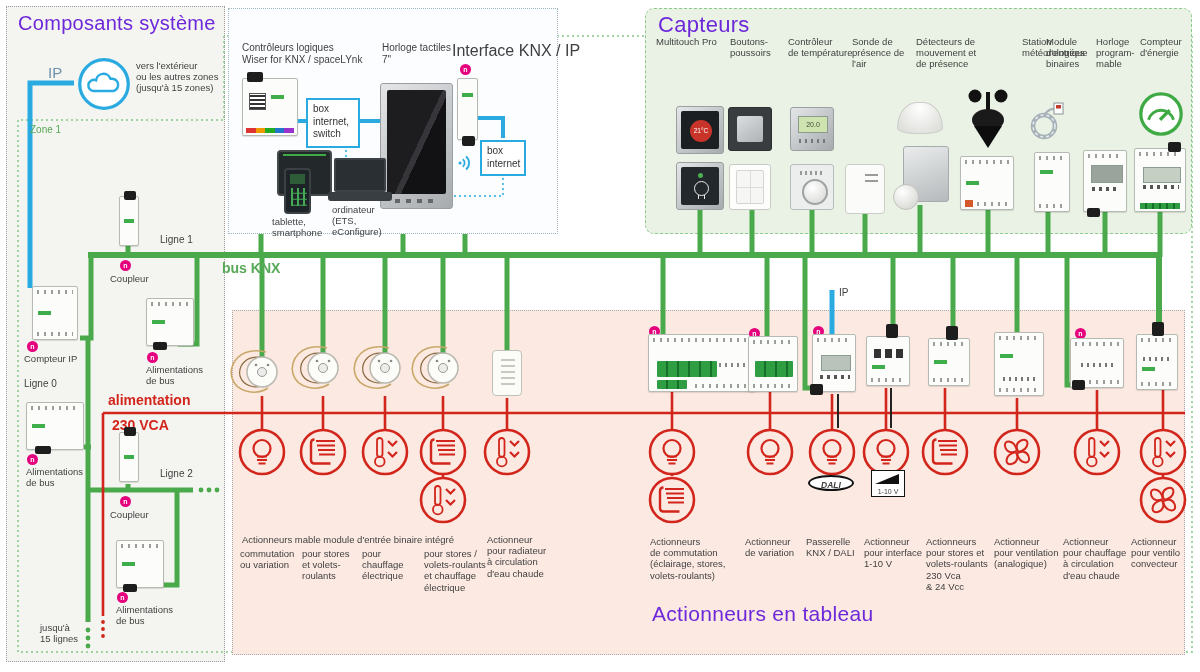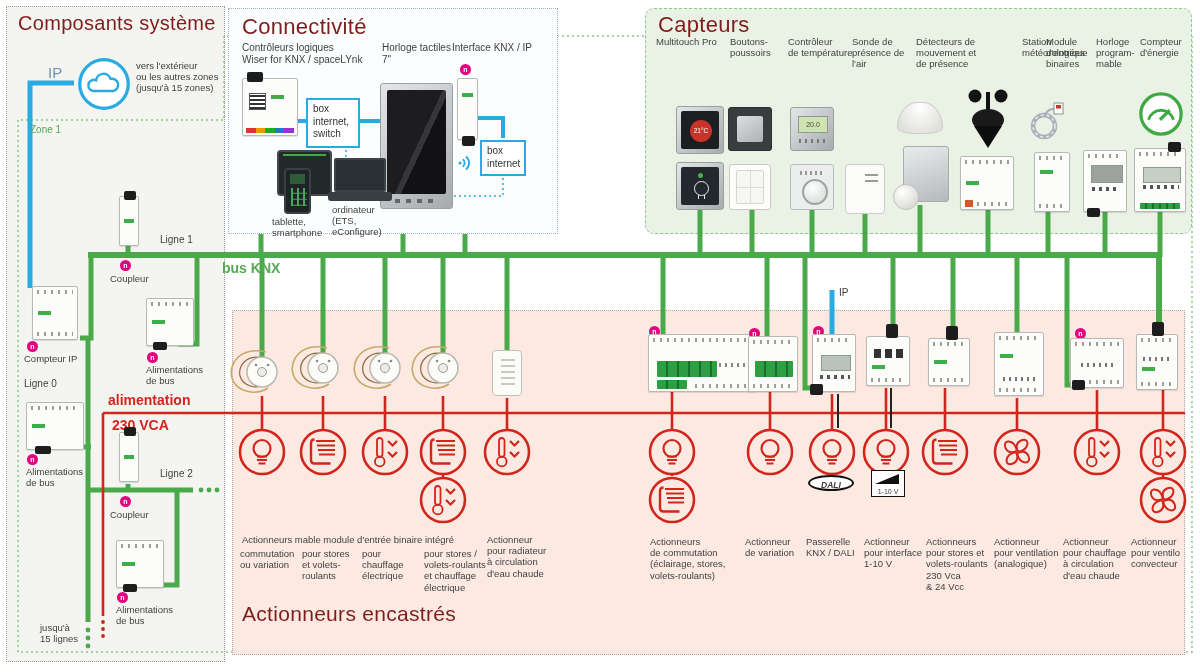--- a/index.html
+++ b/index.html
@@ -1,21 +1,21 @@
 <!DOCTYPE html>
 <html><head>
 <meta charset="utf-8">
 <style>
   html,body{margin:0;padding:0;background:#fff}
   #stage{position:relative;width:1200px;height:672px;background:#fff;overflow:hidden;
          font-family:"Liberation Sans",sans-serif;color:#3d3d3d}
   .d{position:absolute}
   svg.layer{position:absolute;left:0;top:0;width:1200px;height:672px;pointer-events:none}
   .lbl{position:absolute;font-size:9.5px;line-height:1.18;color:#3f3f3f;white-space:pre-line}
-  .sect-title{position:absolute;font-size:21px;color:#7f1d1d;letter-spacing:.3px}
+  .sect-title{position:absolute;font-size:21px;color:#6d28d9;letter-spacing:.3px}
   .big{font-size:22px}
   .box{position:absolute;box-sizing:border-box}
   .box-composants{left:6px;top:6px;width:219px;height:656px;background:#f4f4f1;border:1.5px dotted #9a9a9a}
   .box-conn{left:228px;top:8px;width:330px;height:226px;background:#fbfdfe;border:1.5px dotted #9fb6c2}
   .box-capt{left:645px;top:8px;width:547px;height:226px;background:#e9f2e4;border:1.5px dashed #8cc98c;border-radius:9px}
   .box-pink{left:232px;top:310px;width:953px;height:345px;background:#fceae2;border:1.5px dotted #a9a9a9}
   .din{position:absolute;background:#fcfcfa;border:1px solid #b5bab2;border-radius:2px;box-shadow:0 1px 1px rgba(0,0,0,.12);box-sizing:border-box}
   .tdots{position:absolute;left:4px;right:4px;top:3px;height:4px;background:repeating-linear-gradient(90deg,#9a9f9a 0 2px,transparent 2px 7px)}
   .bdots{position:absolute;left:4px;right:4px;bottom:3px;height:4px;background:repeating-linear-gradient(90deg,#9a9f9a 0 2px,transparent 2px 7px)}
   .mdots{position:absolute;height:4px;background:repeating-linear-gradient(90deg,#777 0 2px,transparent 2px 6px)}
@@ -227,26 +227,25 @@
       <div class="tdots"></div>
       <div class="gbar"></div>
       <div class="clamp" style="left:6px;bottom:-5px;width:14px;height:8px"></div>
     </div>
   <div class="badge" style="left:117px;top:592px">n</div>
   <div class="lbl" style="left:116px;top:604px">Alimentations
 de bus</div>
   <div class="lbl" style="left:40px;top:622px">jusqu'à
 15 lignes</div>
 
-  <div class="sect-title big" style="left:242px;top:14px">Connectivité</div>
   <div class="lbl" style="left:242px;top:42px;font-size:10px">Contrôleurs logiques</div>
   <div class="lbl" style="left:242px;top:54px;font-size:10px">Wiser for KNX / spaceLYnk</div>
   <div class="lbl" style="left:382px;top:42px;font-size:10px">Horloge tactiles</div>
   <div class="lbl" style="left:382px;top:54px;font-size:10px">7"</div>
-  <div class="lbl" style="left:452px;top:42px;font-size:10px">Interface KNX / IP</div>
+  <div class="lbl" style="left:452px;top:42px;font-size:16px">Interface KNX / IP</div>
 
   <div class="din" style="left:242px;top:78px;width:56px;height:58px">
     <div class="clamp" style="left:4px;top:-7px;width:16px;height:10px"></div>
     <div class="d" style="left:6px;top:14px;width:15px;height:15px;background:
       repeating-linear-gradient(0deg,#333 0 2px,#fff 2px 4px),repeating-linear-gradient(90deg,#333 0 2px,#fff 2px 4px);border:1px solid #555"></div>
     <div class="gbar" style="left:28px;top:16px"></div>
     <div class="d" style="left:3px;bottom:2px;right:3px;height:5px;background:linear-gradient(90deg,#d33 0 20%,#e90 20% 40%,#2a2 40% 60%,#27c 60% 80%,#93c 80%)"></div>
   </div>
   <div class="bluebox" style="left:306px;top:98px;width:54px;height:50px">box
 internet,
@@ -428,21 +427,20 @@
 chauffage
 électrique</div>
   <div class="lbl" style="left:424px;top:548px;width:66px">pour stores /
 volets-roulants
 et chauffage
 électrique</div>
   <div class="lbl" style="left:487px;top:534px;width:64px">Actionneur
 pour radiateur
 à circulation
 d'eau chaude</div>
-  <div class="sect-title" style="left:242px;top:602px">Actionneurs encastrés</div>
 
   <div class="badge" style="left:649px;top:326px">n</div>
   <div class="din" style="left:648px;top:334px;width:108px;height:58px">
     <div class="tdots"></div>
       <div class="gterm" style="left:8px;top:26px;width:60px;height:16px"></div>
     <div class="gterm" style="left:8px;top:45px;width:30px;height:9px"></div>
     <div class="mdots" style="right:8px;width:28px;top:28px;background:repeating-linear-gradient(90deg,#888 0 2px,transparent 2px 6px)"></div>
     <div class="bdots" style="left:46px"></div>
   </div>
   <div class="badge" style="left:749px;top:328px">n</div>
@@ -548,14 +546,15 @@
   <div class="lbl" style="left:994px;top:536px;width:70px">Actionneur
 pour ventilation
 (analogique)</div>
   <div class="lbl" style="left:1063px;top:536px;width:64px">Actionneur
 pour chauffage
 à circulation
 d'eau chaude</div>
   <div class="lbl" style="left:1131px;top:536px;width:60px">Actionneur
 pour ventilo
 convecteur</div>
+  <div class="sect-title" style="left:652px;top:602px">Actionneurs en tableau</div>
 
 </div>
 
 </body></html>

